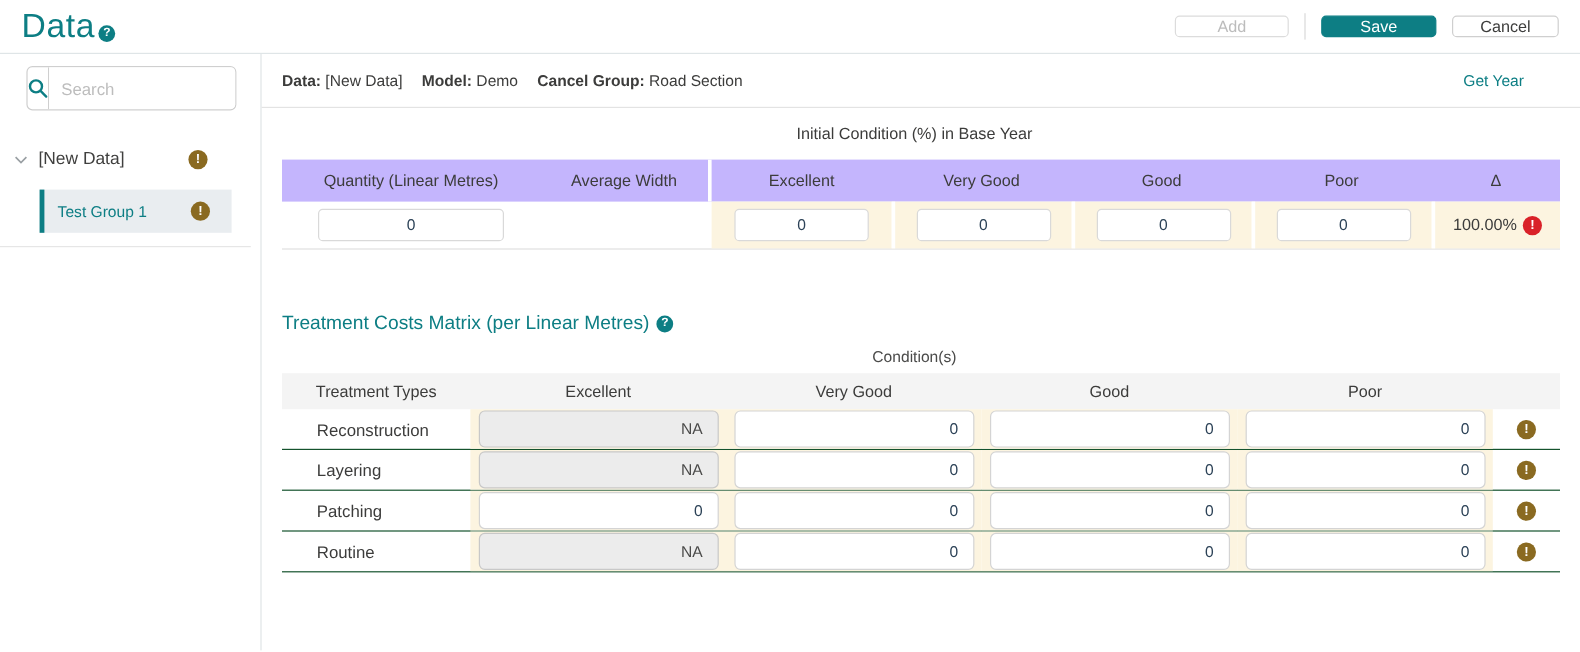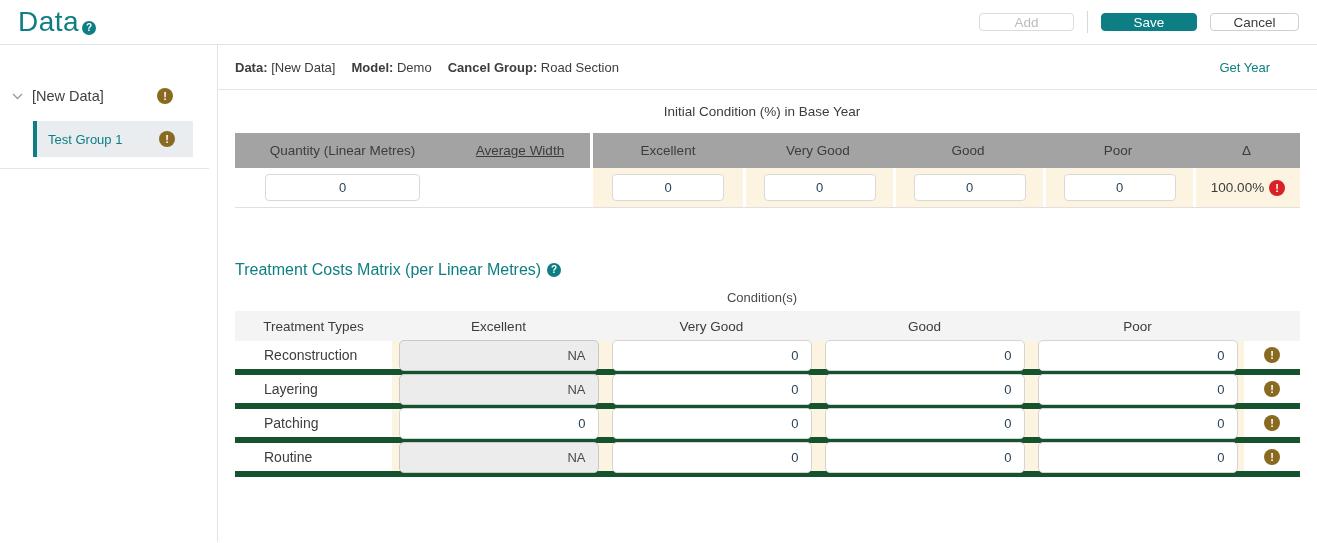--- a/index.html
+++ b/index.html
@@ -59,39 +59,39 @@
   .info-items { display:flex; gap:16px; font-size:13px; color:#3c3c3b; }
   .info-items b { font-weight:bold; }
   .get-data { font-size:13px; color:#0d7e84; text-decoration:none; cursor:pointer; }
 
   
   .main-body { padding:0 28px 0 17px; }
   .center-title { text-align:center; font-size:13.5px; color:#3c3c3b; margin-top:14px; }
 
   
   .table1 { margin-top:14px; width:1065px; }
-  .t1-head { display:flex; height:35px; background:#a3a3a3; align-items:center; }
+  .t1-head { display:flex; height:35px; background:#c4b5fd; align-items:center; }
   .t1-row  { display:flex; height:40px; align-items:center; border-bottom:1px solid #e0e0e0; }
   .t1c { display:flex; align-items:center; justify-content:center; height:100%; font-size:13.5px; }
-  .c-qty { width:215px; } .c-avg { width:143px;text-decoration:underline; }
+  .c-qty { width:215px; } .c-avg { width:143px; }
   .c-cond { width:150px; } .c-delta { width:107px; }
   .t1-head .c-avg { border-right:3px solid #fff; }
   .t1-row .cream { background:#fcf4e0; }
   .t1-row .cream + .cream { border-left:3px solid #fff; }
   .inp1 { width:112px; height:27px; border:1px solid #d9d9d9; border-radius:4px; background:#fff;
           text-align:center; font-size:13px; color:#2c4257; font-family:"Liberation Sans",sans-serif; outline:none; }
   .inp-qty { width:155px; }
 
   
   .tcm-title { margin-top:53px; display:flex; align-items:center; gap:6px;
                font-size:16px; color:#0d7e84; }
   .tcm-subtitle { text-align:center; font-size:13px; color:#4a4a49; margin-top:11px; }
   .table2 { margin-top:6px; width:1065px; }
   .t2-head { display:flex; height:30px; background:#f4f4f4; align-items:center; }
-  .t2-row { display:flex; height:34px; align-items:flex-start; border-bottom:6px solid #14532d; }
+  .t2-row { display:flex; height:34px; align-items:flex-start; border-bottom:1px solid #14532d; }
   .t2c { display:flex; align-items:center; justify-content:center; height:100%; font-size:13.5px; }
   .c-types { width:157px; }
   .c-t2cond { width:213px; }
   .c-warn { width:56px; }
   .t2-row .c-types { justify-content:flex-start; padding-left:29px; font-size:14px; }
   .t2-row .c-t2cond { background:#fcf4e0; }
   .inp2 { width:200px; height:31px; border:1px solid #d4d4d4; border-radius:5px; background:#fff;
           text-align:right; padding:0 12px; font-size:13px; color:#2c4257;
           font-family:"Liberation Sans",sans-serif; outline:none; }
   .inp2:disabled { background:#ececec; border-color:#c8c8c8; color:#4a4a49; }
@@ -110,20 +110,29 @@
       <button class="btn btn-add">Add</button>
       <span class="vdivider"></span>
       <button class="btn btn-save">Save</button>
       <button class="btn btn-cancel">Cancel</button>
     </div>
   </header>
 
   <div class="content">
 
     <aside class="sidebar">
+      <div class="searchbox">
+        <span class="search-icon-wrap">
+          <svg width="17" height="17" viewBox="0 0 17 17">
+            <circle cx="7" cy="7" r="5" fill="none" stroke="#0d7e84" stroke-width="2"></circle>
+            <line x1="11" y1="11" x2="15.5" y2="15.5" stroke="#0d7e84" stroke-width="2" stroke-linecap="round"></line>
+          </svg>
+        </span>
+        <input type="text" placeholder="Search" style="">
+      </div>
 
       <div class="tree">
         <div class="tree-root">
           <span class="chevron">
             <svg width="11" height="7" viewBox="0 0 11 7">
               <polyline points="1,1 5.5,5.5 10,1" fill="none" stroke="#9aa0a4" stroke-width="1.4"></polyline>
             </svg>
           </span>
           <span class="tree-root-label">[New Data]</span>
           <span class="warn-badge">!</span>

